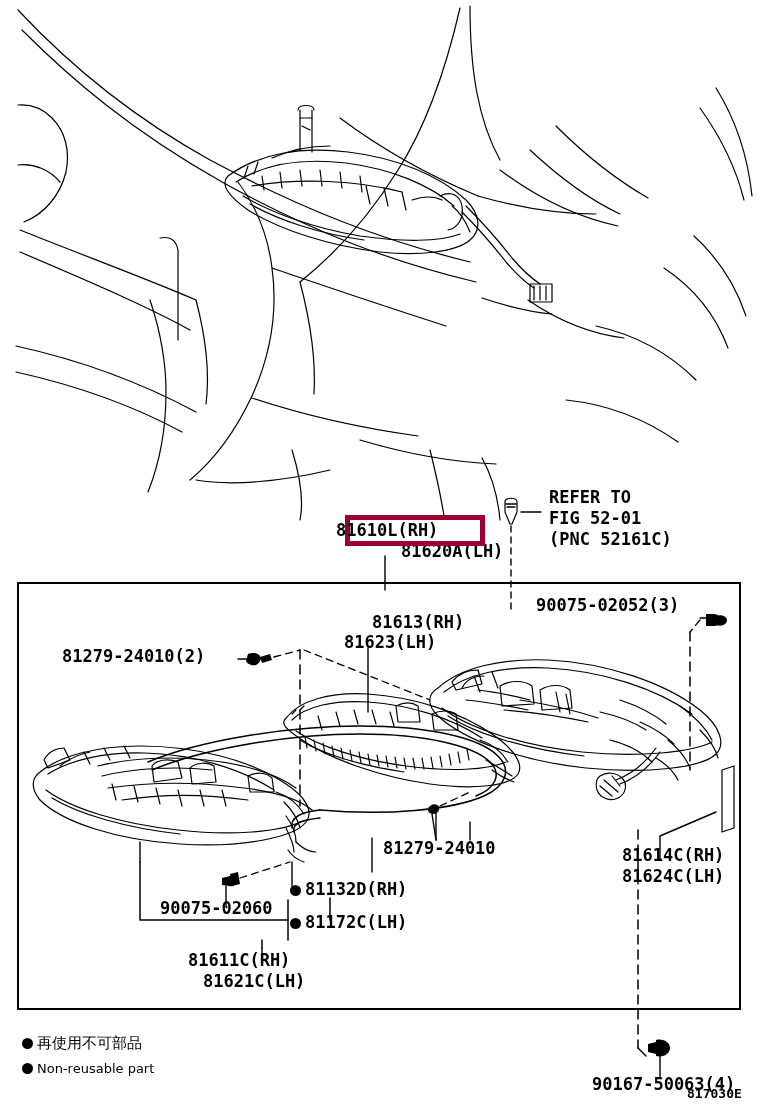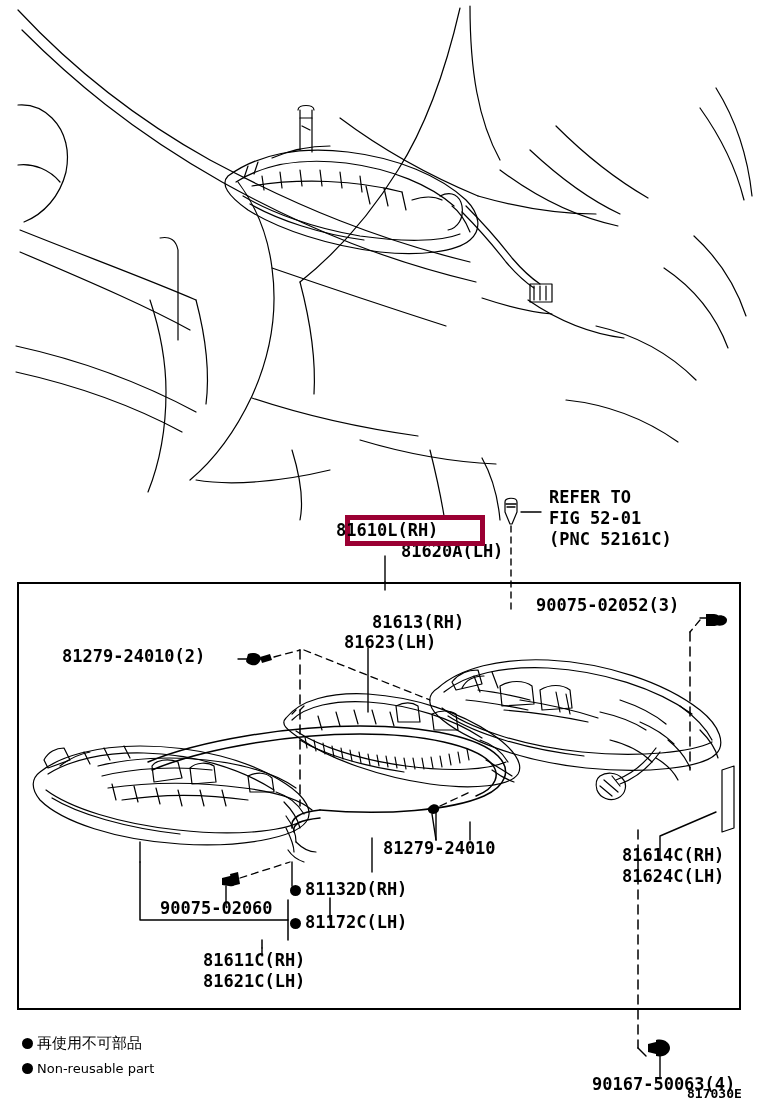--- a/index.html
+++ b/index.html
@@ -313,21 +313,21 @@
 
   <div class="legend-row" style="left:290px;top:871px;margin-top:8px;">
     <span class="bullet"></span><span class="lbl" style="position:static;">81132D(RH)</span>
   </div>
   <div class="legend-row" style="left:290px;top:892px;margin-top:20px;">
     <span class="bullet"></span><span class="lbl" style="position:static;">81172C(LH)</span>
   </div>
 
   <div class="lbl" style="left:160px;top:898px;">90075-02060</div>
 
-  <div class="lbl" style="left:203px;top:950px;">81611C(RH)</div>
+  <div class="lbl" style="left:188px;top:950px;">81611C(RH)</div>
   <div class="lbl" style="left:203px;top:971px;">81621C(LH)</div>
 
   <div class="lbl" style="left:622px;top:845px;">81614C(RH)</div>
   <div class="lbl" style="left:622px;top:866px;">81624C(LH)</div>
 
   <div class="lbl" style="left:592px;top:1074px;">90167-50063(4)</div>
 
   <div class="legend-row" style="left:22px;top:1033px;">
     <span class="bullet"></span><span class="lbl jp" style="position:static;">再使用不可部品</span>
   </div>

